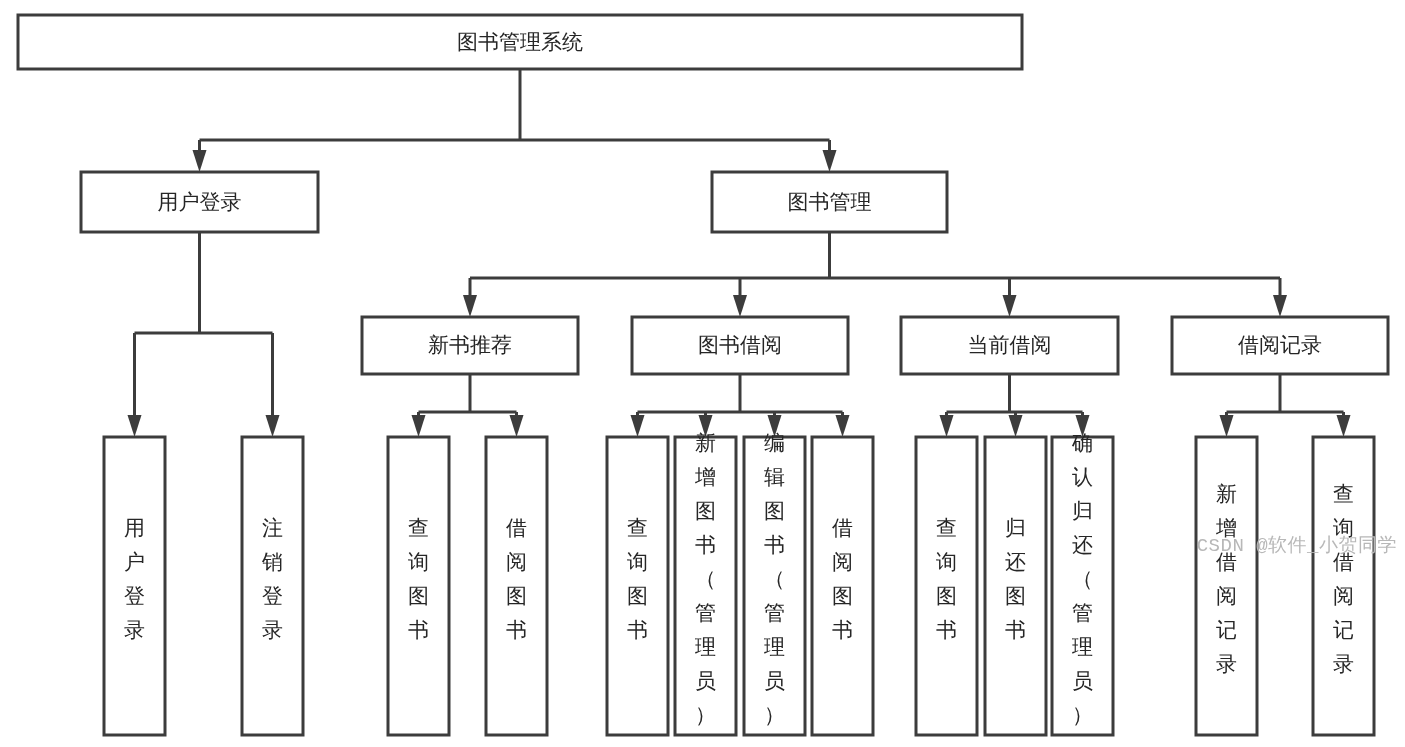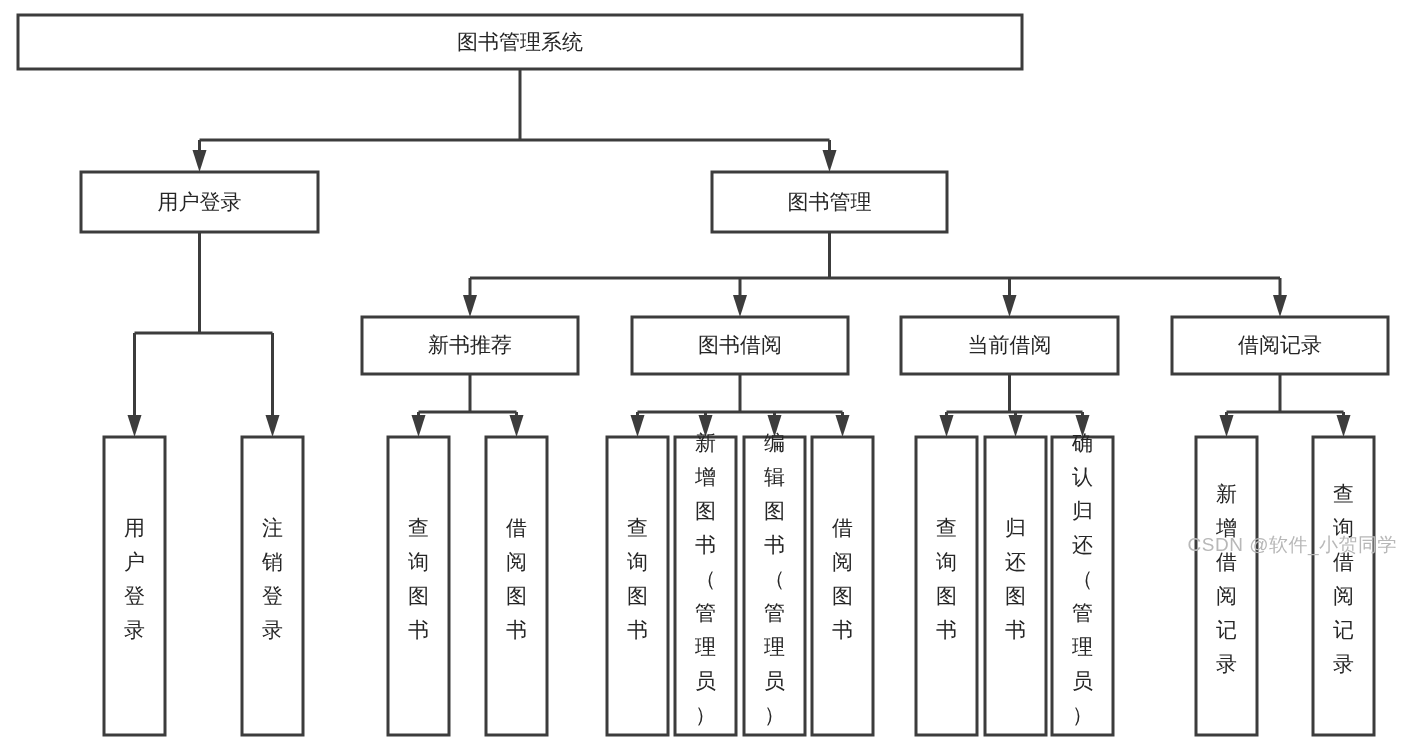--- a/index.html
+++ b/index.html
@@ -15,21 +15,21 @@
   .node-label{
     font-family:"Liberation Sans","DejaVu Sans",sans-serif;
     fill:#262626;font-size:21px;text-anchor:middle;dominant-baseline:middle;
   }
   .node-label-vert{
     font-family:"Liberation Sans","DejaVu Sans",sans-serif;
     fill:#262626;font-size:21px;text-anchor:middle;
   }
   .watermark{
     position:absolute;right:8px;bottom:5px;
-    font-family:Liberation Sans, sans-serif;
+    font-family:Liberation Mono, monospace;
     font-size:19px;color:#b8b8b8;white-space:nowrap;letter-spacing:.5px;
   }
 </style>
 </head>
 <body>
 
 <div id="diagram-root">
   <svg id="flow" viewBox="0 0 1405 747">
     <g id="edges-layer">
         <path d="M 520 69 L 520 140" class="link-line"></path>

